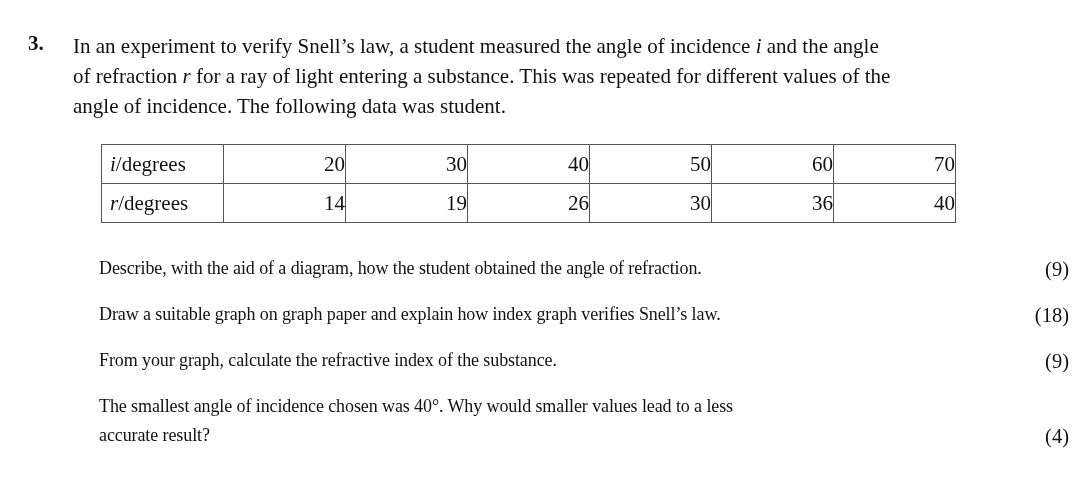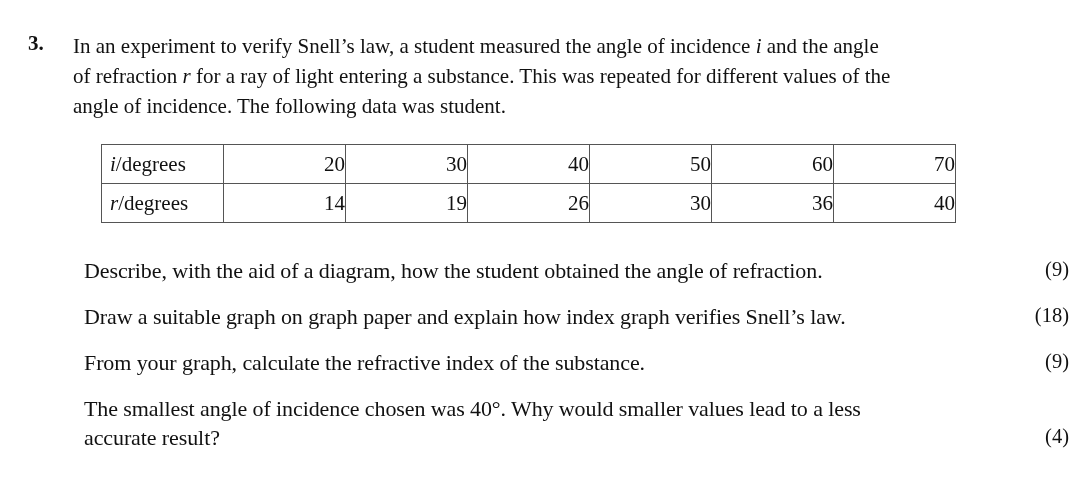--- a/index.html
+++ b/index.html
@@ -4,21 +4,21 @@
 <style>
   html, body { margin:0; padding:0; background:#ffffff; }
   body { width:1073px; height:487px; position:relative; overflow:hidden;
          font-family:"Liberation Serif", "DejaVu Serif", serif; color:#111; }
   .qnum { position:absolute; left:28px; top:31px; font-weight:bold; font-size:21px; }
   .intro { position:absolute; left:73px; top:31px; width:960px; font-size:21px; line-height:30px; }
   .intro p { margin:0; }
   table.data { position:absolute; left:101px; top:144px; border-collapse:collapse; font-size:21px; }
   table.data td { border:1.5px solid #555; height:38px; padding:0; text-align:right; width:121px; }
   table.data td.hdr { text-align:left; padding-left:8px; width:113px;margin-top:8px; }
-  .part { position:absolute; left:84px; font-size:22px; letter-spacing:-0.1px; }
+  .part { position:absolute; left:99px; font-size:18px; letter-spacing:-0.1px; }
   .marks { position:absolute; right:4px; font-size:20.5px; text-align:right; }
   i { font-style:italic; }
 </style>
 </head>
 <body>
 
 <div class="qnum">3.</div>
 
 <div class="intro">
   <p><span>In an experiment to verify Snell’s law, a student measured the angle of incidence </span><i>i</i><span> and the angle</span></p>

